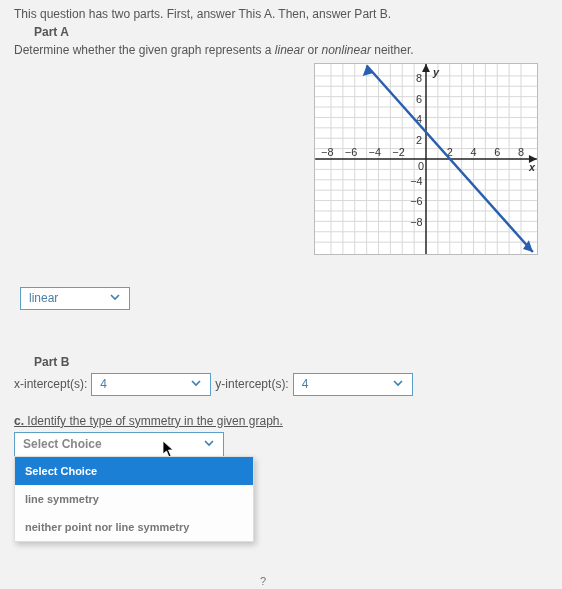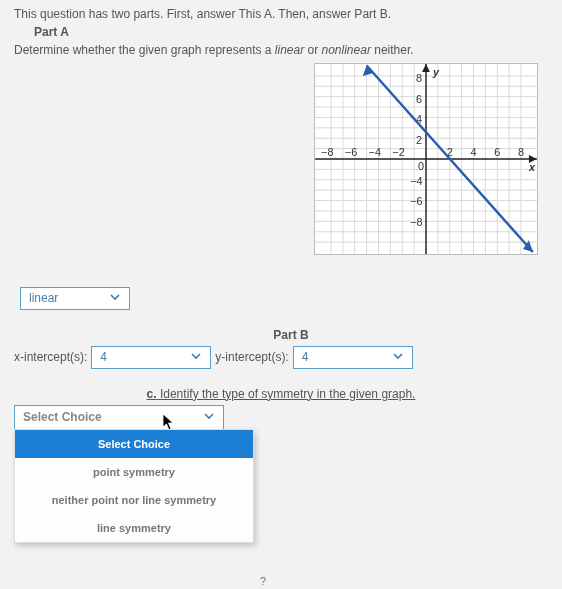--- a/index.html
+++ b/index.html
@@ -31,21 +31,21 @@
     background: #fff;
     color: #4a7fa5;
     padding: 3px 8px;
     min-width: 110px;
     font-size: 12px;
     cursor: pointer;
   }
   .select-box.small { min-width: 120px; }
   .select-box .chev { color: #3b7fb3; margin-left: 14px; }
   .partA-select { margin-top: 32px; margin-left: 6px; }
-  .partB { margin-top: 18px; text-align: center; }
+  .partB { margin-top: 45px; }
   .intercept-row { margin-top: 4px; display: flex; align-items: center; gap: 4px; color: #555;}
   .intercept-row .lbl { }
   .subc { margin-top: 18px; color: #555; text-decoration: underline; }
   .subc .cbold { font-weight: bold; }
   .symmetry-select-wrap { position: relative; margin-top: 4px; width: 230px; font-weight: bold; }
   .symmetry-select {
     display: flex; justify-content: space-between; align-items: center;
     border: 1px solid #5c9fc9; background: #fff; color: #888;
     padding: 4px 8px; width: 210px; cursor: pointer;
   }
@@ -192,20 +192,19 @@
         <svg width="12" height="12" viewBox="0 0 12 12">
             <path d="M2 4 L6 8 L10 4" stroke="#3b7fb3" stroke-width="1.6" fill="none"></path>
           </svg>
       </span>
     </div>
     <svg class="cursor" width="16" height="18" viewBox="0 0 16 18">
       <path d="M1 1 L1 14 L4.5 11 L7 17 L9 16 L6.5 10 L11 10 Z" fill="#000" stroke="#fff" stroke-width="0.8"></path>
     </svg>
     <div class="dropdown">
       <div class="opt sel">Select Choice</div>
-      <div class="opt">point symmetry</div>
+      <div class="opt">line symmetry</div>
       <div class="opt">neither point nor line symmetry</div>
-      <div class="opt">line symmetry</div>
     </div>
   </div>
 </div>
 
 <div class="qmark">?</div>
 
 </body></html>

